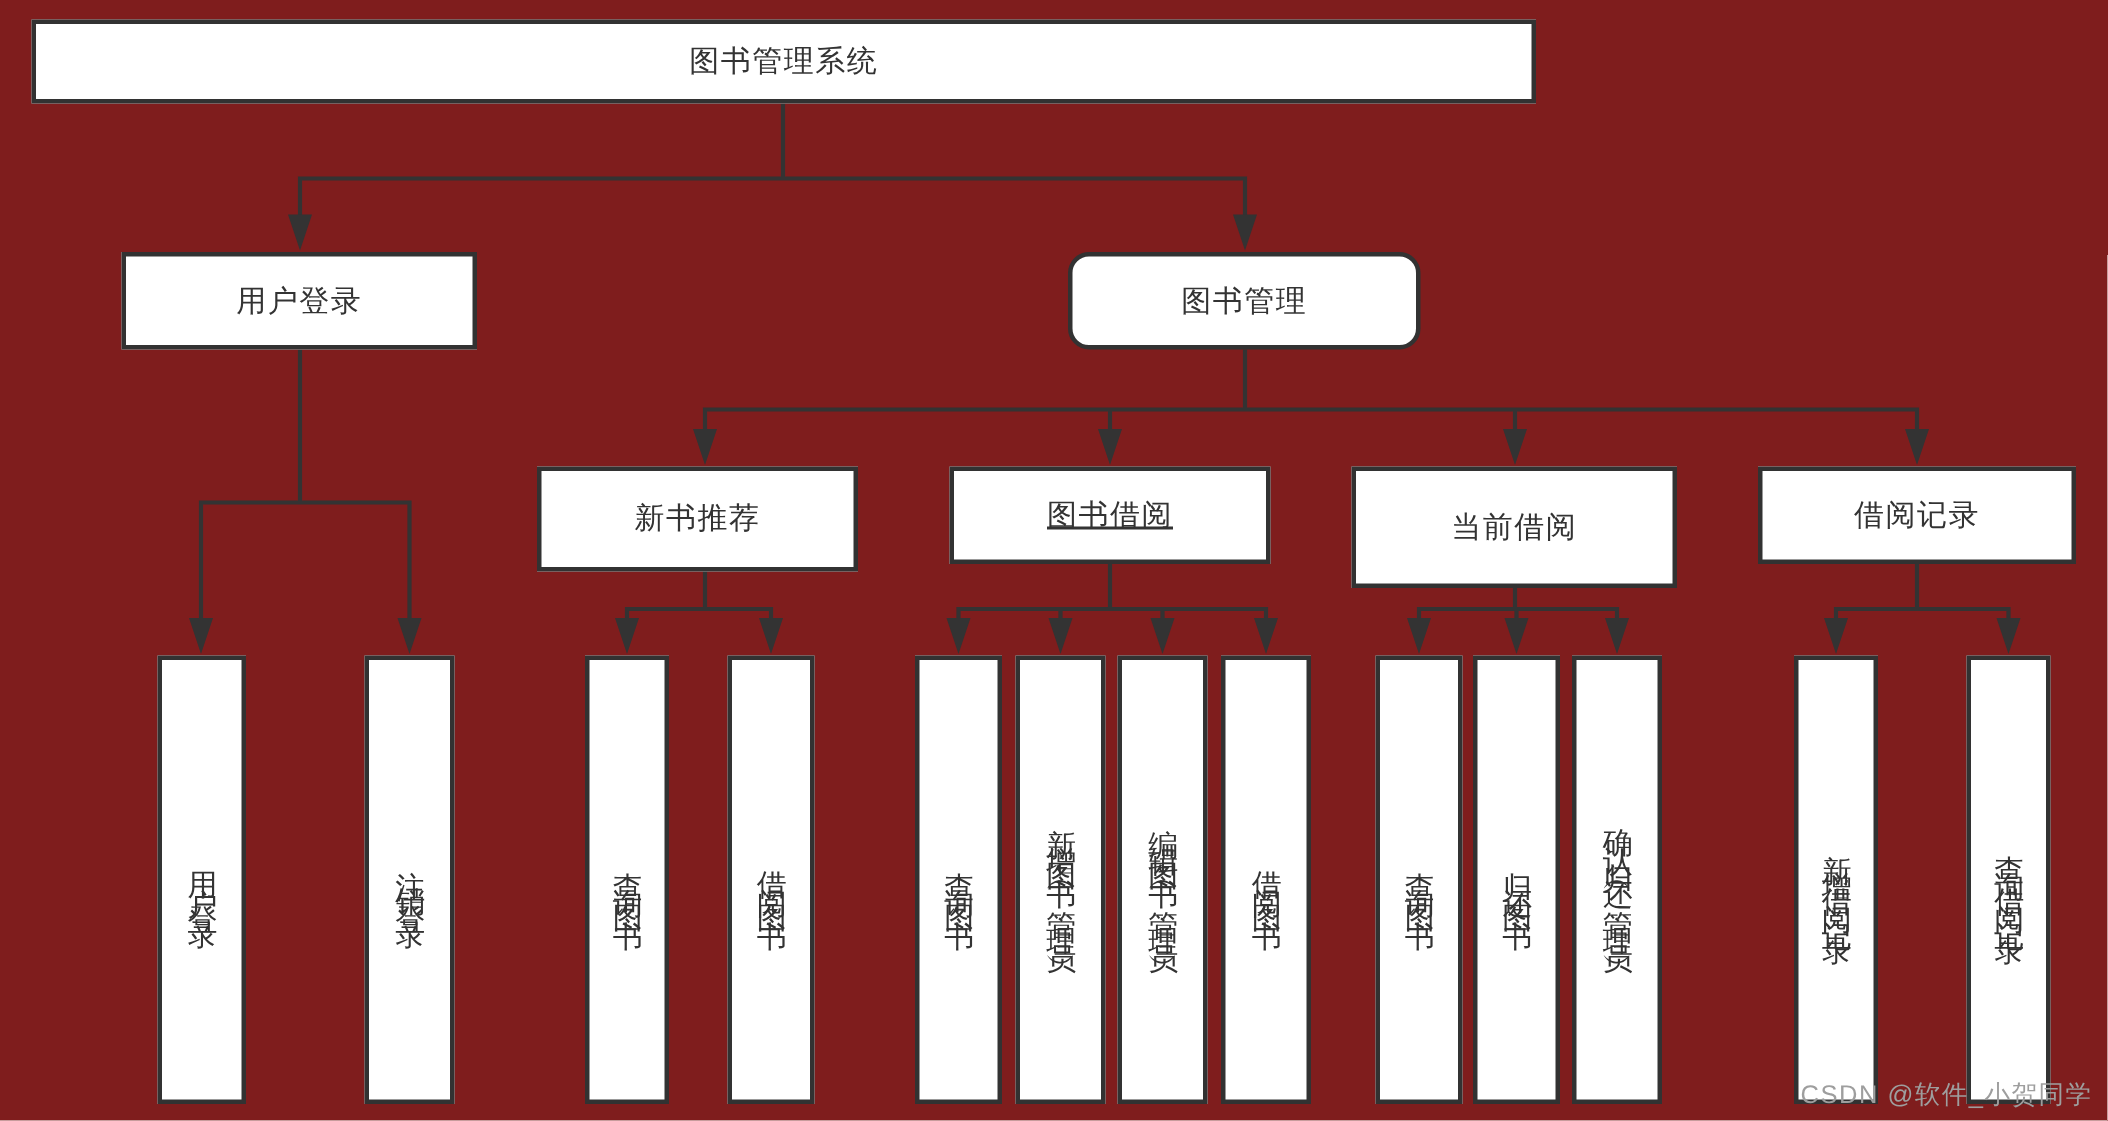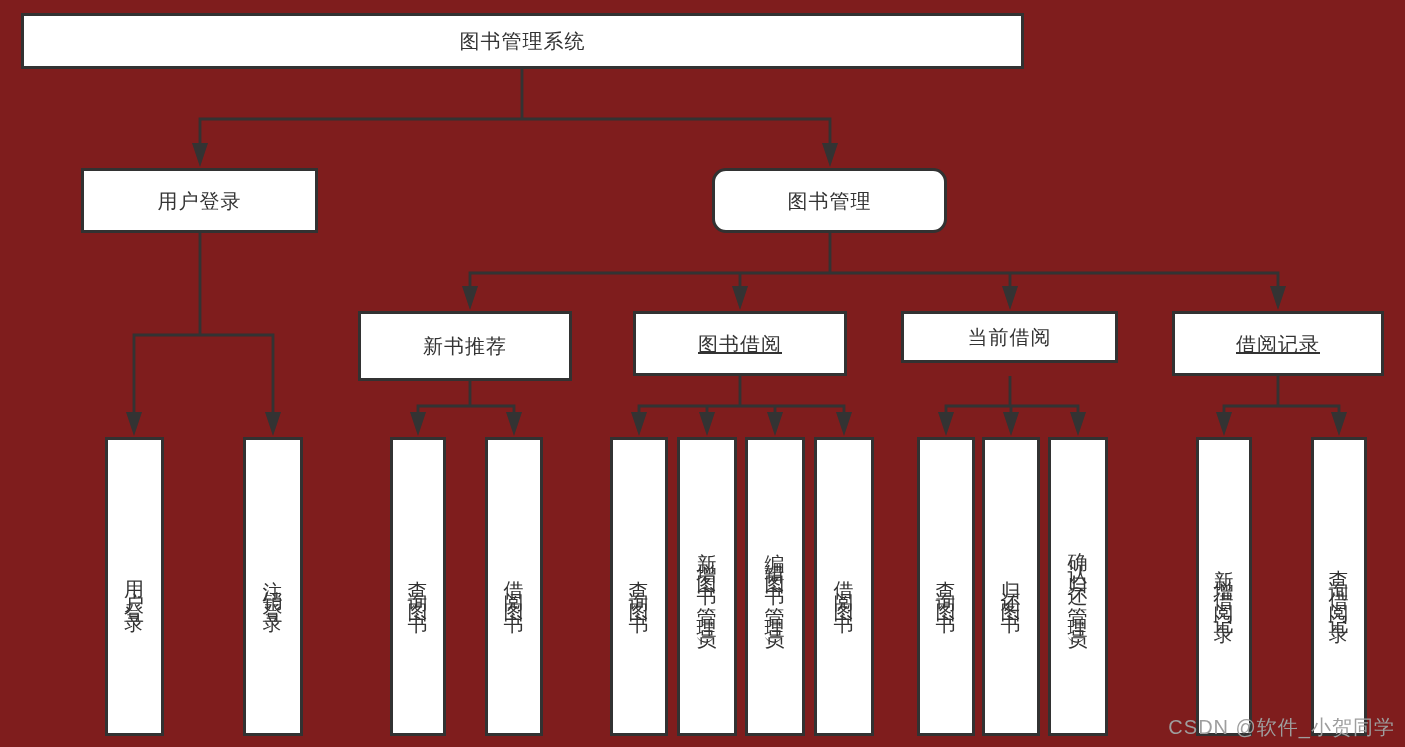--- a/index.html
+++ b/index.html
@@ -51,21 +51,21 @@
     font-size: 20px;
     writing-mode: vertical-rl;
     text-orientation: mixed;
     letter-spacing: 11px;
     line-height: 1;
   }
   .watermark {
     position: absolute;
     right: 10px;
     bottom: 6px;
-    font-size: 20px;
+    font-size: 17px;
     color: #9e9e9e;
     letter-spacing: 1px;
     white-space: nowrap;
     margin-top: 48px;
   }
 </style>
 </head>
 <body>
 
 <div id="stage">
@@ -110,22 +110,22 @@
     </g>
   </svg>
 
   <div class="node h" style="left:21px; top:13px; width:1003px; height:56px;">图书管理系统</div>
 
   <div class="node h" style="left:81px; top:168px; width:237px; height:65px;">用户登录</div>
   <div class="node h" style="left:712px; top:168px; width:235px; height:65px;border-radius:14px;">图书管理</div>
 
   <div class="node h" style="left:358px; top:311px; width:214px; height:70px;">新书推荐</div>
   <div class="node h" style="left:633px; top:311px; width:214px; height:65px;text-decoration:underline;">图书借阅</div>
-  <div class="node h" style="left:901px; top:311px; width:217px; height:52px;font-family:Liberation Serif, serif;">当前借阅</div>
-  <div class="node h" style="left:1172px; top:311px; width:212px; height:65px;text-decoration:underline;">借阅记录</div>
+  <div class="node h" style="left:901px; top:311px; width:217px; height:81px;font-family:Liberation Serif, serif;">当前借阅</div>
+  <div class="node h" style="left:1172px; top:311px; width:212px; height:65px;">借阅记录</div>
 
   <div class="node v" style="left:105px; top:437px; width:59px; height:299px;">用户登录</div>
   <div class="node v" style="left:243px; top:437px; width:60px; height:299px;">注销登录</div>
 
   <div class="node v" style="left:390px; top:437px; width:56px; height:299px;">查询图书</div>
   <div class="node v" style="left:485px; top:437px; width:58px; height:299px;">借阅图书</div>
 
   <div class="node v" style="left:610px; top:437px; width:58px; height:299px;">查询图书</div>
   <div class="node v" style="left:677px; top:437px; width:60px; height:299px;">新增图书（管理员）</div>
   <div class="node v" style="left:745px; top:437px; width:60px; height:299px;">编辑图书（管理员）</div>

